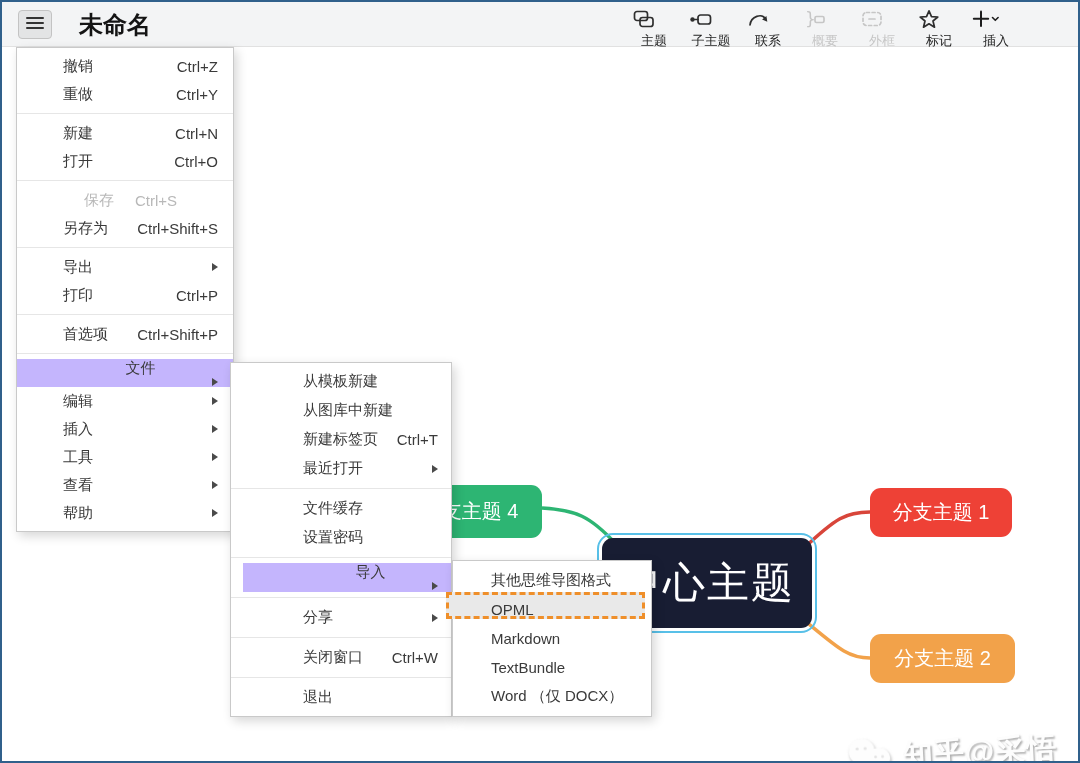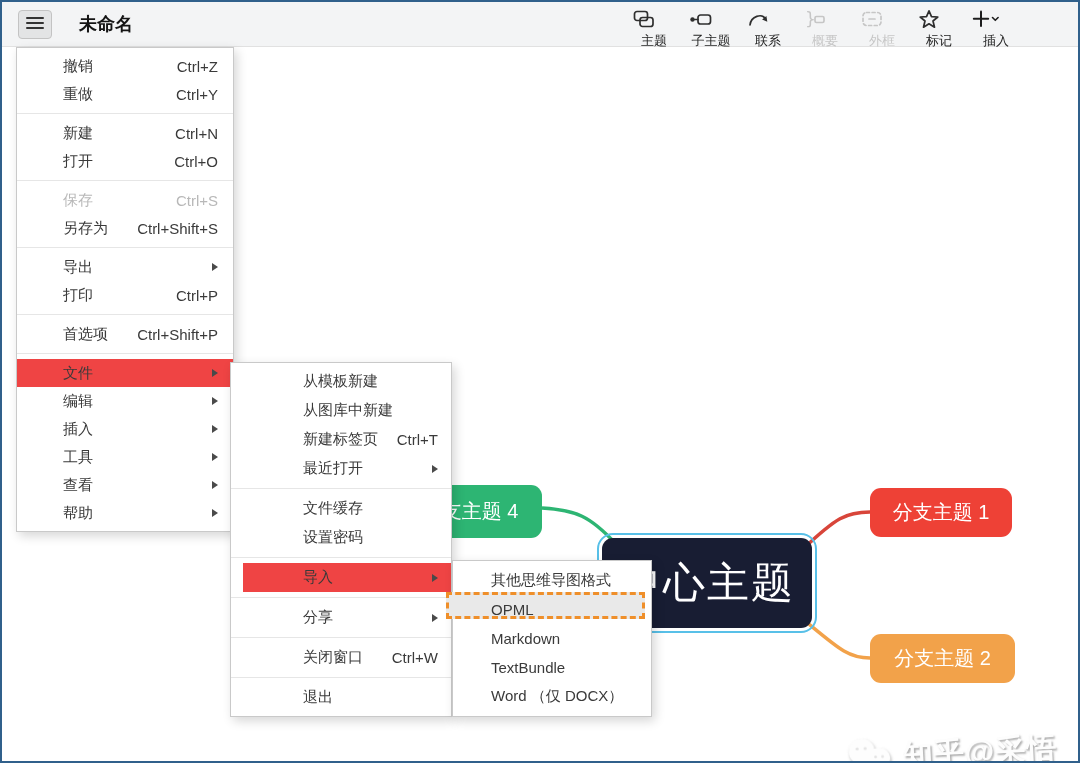--- a/index.html
+++ b/index.html
@@ -9,21 +9,21 @@
   .screen { position:relative; width:1080px; height:763px; background:#fff;
             border:2px solid #30608b; overflow:hidden; }
 
   
   .toolbar { position:absolute; left:0; top:0; width:100%; height:45px;
              background:#f3f4f5; border-bottom:1px solid #e1e1e1; z-index:15; }
   .hamburger { position:absolute; left:16px; top:8px; width:34px; height:29px;
                background:#e3e4e5; border:1px solid #c3c3c3; border-radius:4px;
                display:flex; align-items:center; justify-content:center; cursor:pointer; }
   .doc-title { position:absolute; left:77px; top:0; height:53px; line-height:45px;
-               font-size:18px; font-weight:bold; color:#141414; }
+               font-size:24px; font-weight:bold; color:#141414; }
   .tool-strip { position:absolute; left:613px; top:3px; display:flex; }
   .titem { width:57px; display:flex; flex-direction:column; align-items:center; padding-top:3px; cursor:pointer; }
   .titem .tlabel { font-size:13px; color:#232323; margin-top:1px; white-space:nowrap;margin-left:21px; }
   .titem.disabled .tlabel { color:#c6c6c6; }
   .ticon svg { display:block; }
   .ic-stroke { stroke:#2e2e2e; stroke-width:1.7; fill:none; stroke-linecap:round; stroke-linejoin:round; }
   .ic-stroke-gray { stroke:#c6c6c6; stroke-width:1.7; fill:none; stroke-linecap:round; stroke-linejoin:round; }
 
   
   .canvas { position:absolute; left:0; top:46px; width:1076px; height:713px; background:#fff; }
@@ -43,23 +43,23 @@
   
   .menu { position:absolute; background:#fff; border:1px solid #c9c9c9;
           box-shadow:3px 4px 10px rgba(0,0,0,0.16); font-size:15px; color:#3a3a3a; }
   .menu1 { left:14px;  top:45px;  width:218px; padding:4px 0; z-index:20; }
   .menu2 { left:228px; top:360px; width:222px; padding:4px 0; z-index:21; }
   .menu3 { left:450px; top:558px; width:200px; padding:5px 0; z-index:22; }
   .mrow { display:flex; align-items:center; cursor:pointer; }
   .menu1 .mrow { height:28px; padding:0 15px 0 46px; }
   .menu2 .mrow { height:29px; padding:0 13px 0 60px;margin-left:12px; }
   .menu3 .mrow { height:29px; padding:0 12px 0 38px;align-items:center; }
-  .mrow.hl { background:#ef4444; }
+  .mrow.hl { background:#c4b5fd;flex-direction:column; }
   .mrow.disabled { cursor:default; }
-  .mrow.disabled .mlabel, .mrow.disabled .mshort { color:#b8b8b8; }
+  .mrow.disabled .mlabel, .mrow.disabled .mshort { color:#b8b8b8;margin-left:21px; }
   .mshort { margin-left:auto; color:#3a3a3a; }
   .arrow { width:0; height:0; margin-left:auto;
            border-left:6px solid #4a4a4a; border-top:4px solid transparent; border-bottom:4px solid transparent; }
   .mdiv { height:1px; background:#e6e6e6; margin:5px 0; }
   .dashed-box { position:absolute; left:-7px; top:31px; width:199px; height:27px;
                 background:#e9e9e9; border:3px dashed #ef8f2a; pointer-events:none; }
   .menu3-inner { position:relative; }
 
   
   .watermark { position:absolute; left:843px; top:681px; display:flex; align-items:center;

